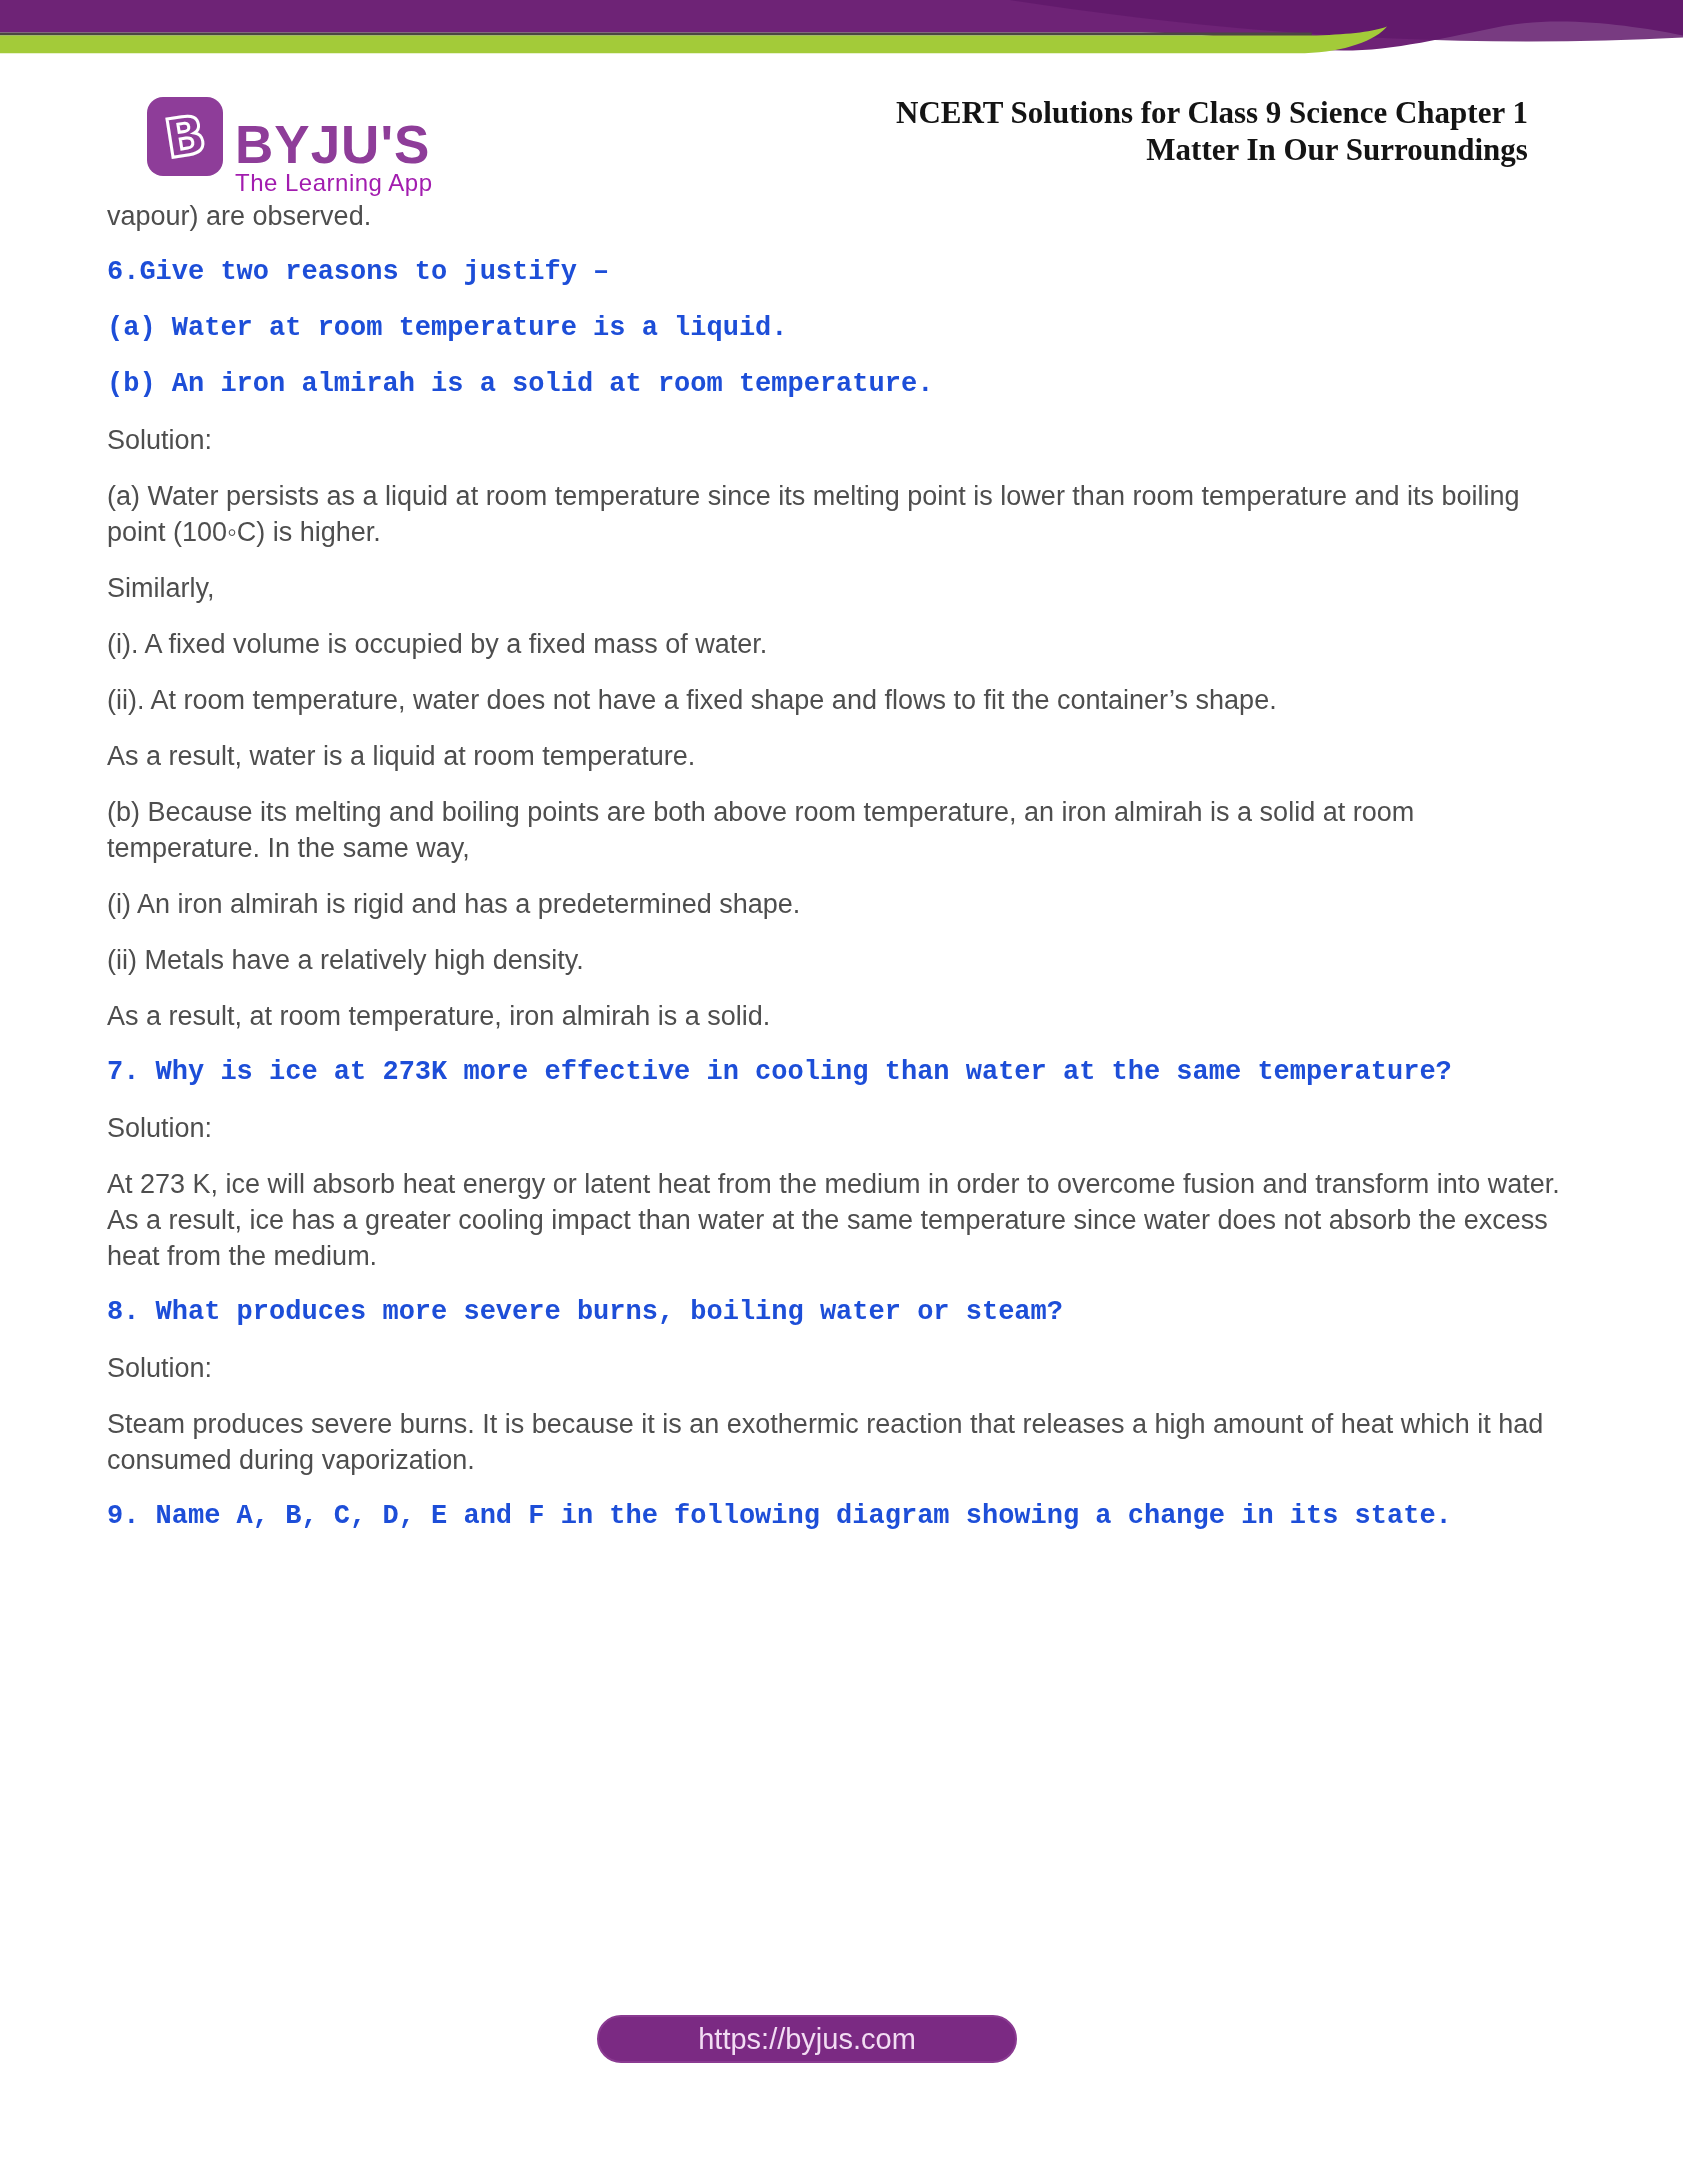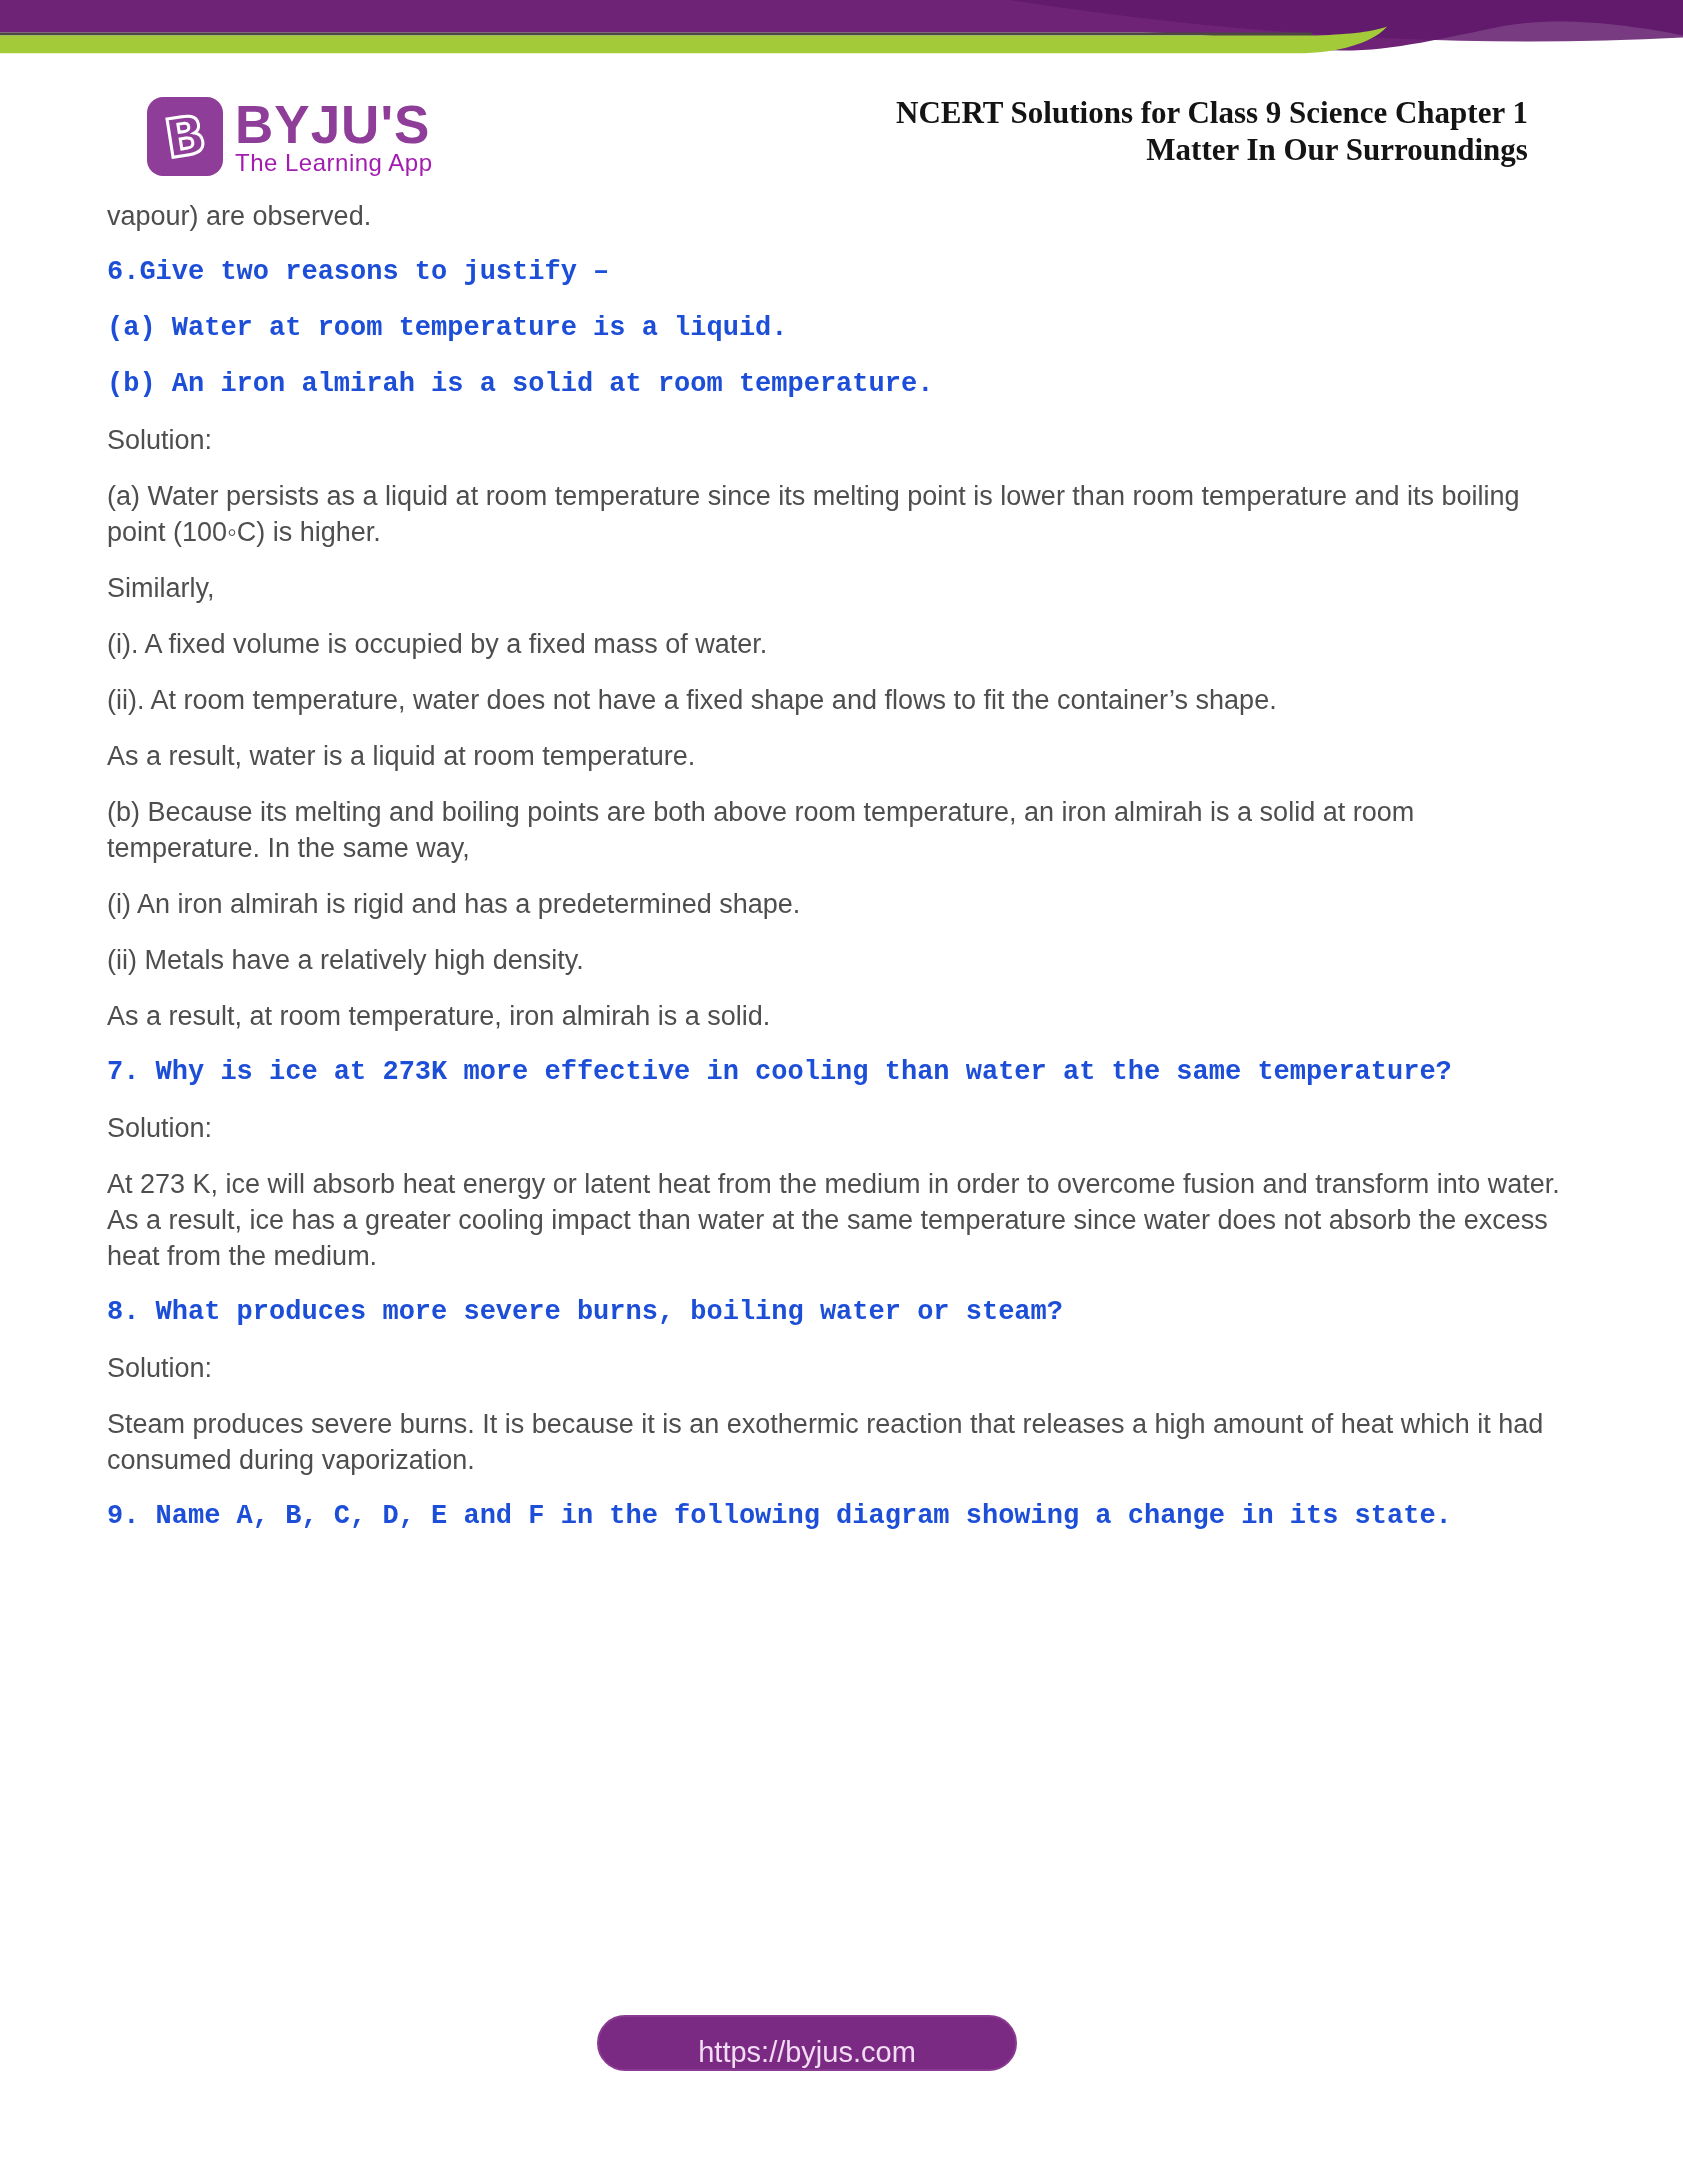--- a/index.html
+++ b/index.html
@@ -13,42 +13,42 @@
   .logo{position:absolute;left:147px;top:97px;display:flex;align-items:flex-start;}
   .logo-icon{
     width:76px;height:79px;background:#8e3d99;border-radius:16px;
     display:flex;align-items:center;justify-content:center;
   }
   .logo-icon span{
     font-weight:bold;font-size:53px;color:transparent;
     -webkit-text-stroke:3px #ffffff;transform:rotate(-9deg);
     font-family:"DejaVu Sans",sans-serif;
   }
-  .logo-text{margin-left:12px;display:flex;flex-direction:column;}
+  .logo-text{margin-left:12px;display:flex;flex-direction:column;margin-top:20px;}
   .brand-name{
     color:#8e3d99;font-weight:bold;font-size:53px;line-height:55px;letter-spacing:1px;
   }
   .brand-tagline{color:#a21caf;font-size:24px;line-height:26px;margin-top:-2px;letter-spacing:0.5px;}
   
   .doc-title{
     position:absolute;left:896px;top:94px;
     font-family:"Liberation Serif","DejaVu Serif",serif;
     font-weight:bold;font-size:31px;line-height:37px;color:#141414;text-align:right;
   }
   
   .content{position:absolute;left:107px;top:198px;width:1455px;}
   .para{
     margin:0 0 20px 0;font-size:27px;line-height:36px;color:#4e4e4e;
   }
   .para.bold{font-weight:bold;color:#1d4ed8;font-family:Liberation Mono, monospace;}
   
   .footer-pill{
-    position:absolute;left:597px;top:2015px;width:420px;height:56px;
+    position:absolute;left:597px;top:2015px;width:420px;height:48px;
     background:#7b2a83;border-radius:29px;border:2px solid #8a3a91;box-sizing:border-box;
-    display:flex;align-items:flex-end;justify-content:center;
+    display:flex;align-items:center;justify-content:center;
     color:#f2dcf3;font-size:29px;text-decoration:none;
   }
 </style>
 </head>
 <body>
 
 <div class="page">
 
   <svg class="banner" viewBox="0 0 1700 70" preserveAspectRatio="none">
     <path fill="#6e2376" d="M0,0 H1700 V36 C1650,26 1580,16 1520,26 C1450,40 1390,56 1330,50 C1270,44 1240,33 1140,33 L0,33 Z"></path>

